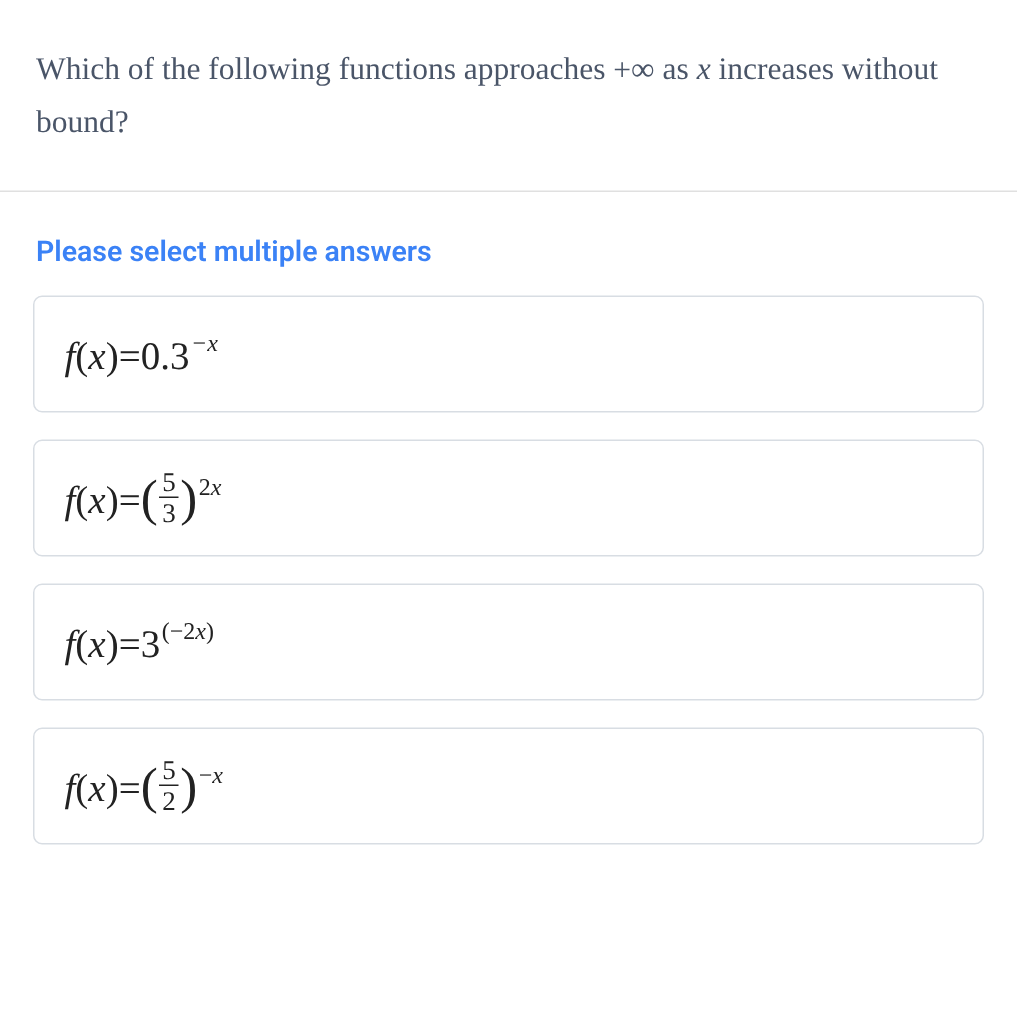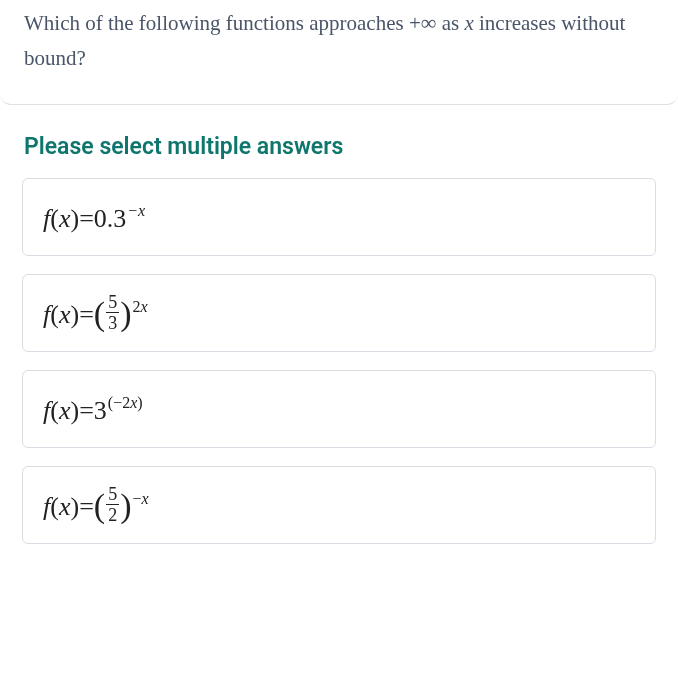--- a/index.html
+++ b/index.html
@@ -8,39 +8,38 @@
     box-sizing: border-box;
   }
   body {
     width: 678px;
     height: 680px;
     font-family: Georgia, 'Times New Roman', serif;
     background: #ffffff;
     color: #333;
   }
   .question-block {
-    padding: 5px 24px 28px 24px;
+    padding: 28px 24px 28px 24px;
     border-bottom: 1px solid #e0e0e0;
-    border-radius: 11px;
   }
   .question-text {
     font-size: 21px;
     line-height: 1.65;
     color: #4a5568;
     font-family: Georgia, serif;
   }
   .math-inline {
     font-family: 'Times New Roman', serif;
     font-style: italic;
   }
   .instruction {
     padding: 28px 28px 18px 24px;
-    color: #0f766e;
+    color: #3b82f6;
     font-family: -apple-system, 'Segoe UI', Roboto, Arial, sans-serif;
-    font-size: 23px;
+    font-size: 19px;
     font-weight: 600;
   }
   .options {
     padding: 0 22px;
     display: flex;
     flex-direction: column;
     gap: 18px;
   }
   .option {
     border: 1px solid #d8dde3;

